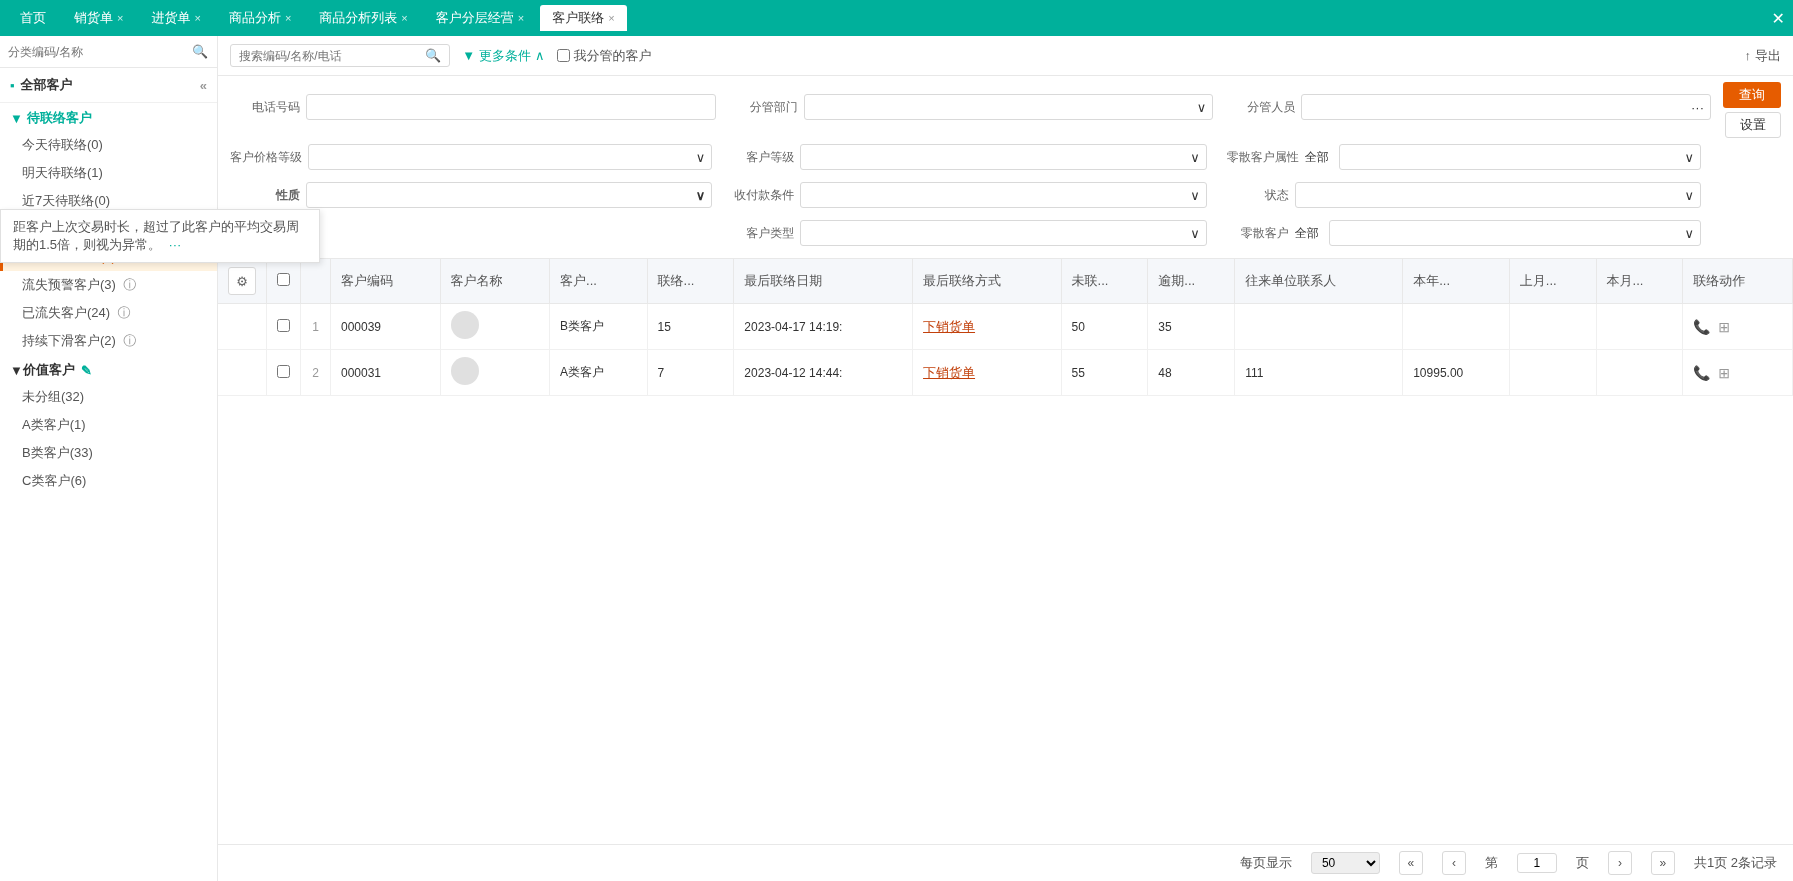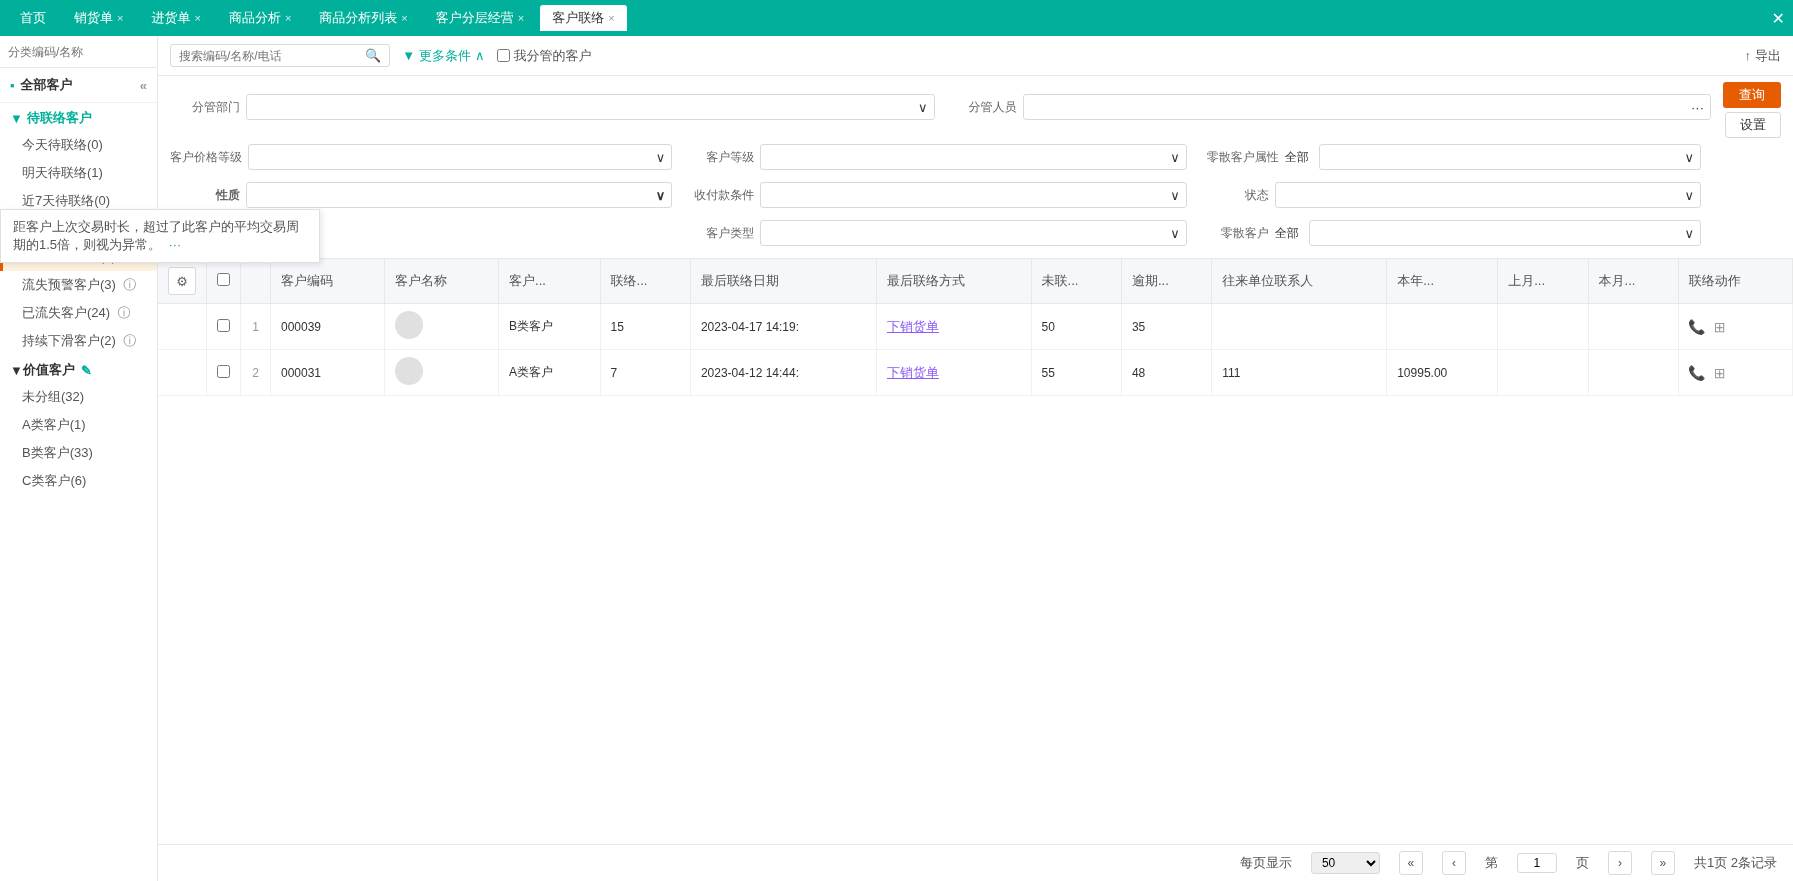--- a/index.html
+++ b/index.html
@@ -44,21 +44,21 @@
     }
 
     
     .main-layout {
       display: flex;
       height: calc(881px - 36px);
     }
 
     
     .sidebar {
-      width: 158px;
+      width: 218px;
       background: #fff;
       border-right: 1px solid #e8e8e8;
       display: flex;
       flex-direction: column;
       overflow-y: auto;
     }
     .sidebar-search {
       display: flex;
       align-items: center;
       padding: 8px;
@@ -281,21 +281,21 @@
       border-bottom: 1px solid #f0f0f0;
     }
     tbody td {
       padding: 7px 10px;
       color: #333;
       border-right: 1px solid #f0f0f0;
       white-space: nowrap;
       font-size: 12px;
     }
     .link-text {
-      color: #8b5cf6;
+      color: #c2410c;
       text-decoration: underline;
       cursor: pointer;
     }
     .gear-icon-btn {
       width: 28px;
       height: 28px;
       border: 1px solid #d9d9d9;
       border-radius: 3px;
       background: white;
       cursor: pointer;
@@ -494,20 +494,24 @@
       </div>
       <div class="export-btn">
         <span>↑</span>
         <span>导出</span>
       </div>
     </div>
 
     <div style="background:white; padding: 6px 12px 0 12px; border-bottom:1px solid #e8e8e8;">
 
       <div style="display:flex; gap:12px; align-items:center; margin-bottom:6px;">
+        <div class="filter-row" style="flex:1;">
+          <span class="filter-label">电话号码</span>
+          <div class="filter-select" style="flex:1;">&nbsp;</div>
+        </div>
         <div class="filter-row" style="flex:1;">
           <span class="filter-label">分管部门</span>
           <div class="filter-select" style="flex:1;">
             <span>&nbsp;</span>
               <span>∨</span>
           </div>
         </div>
         <div class="filter-row" style="flex:1;">
           <span class="filter-label">分管人员</span>
           <div class="filter-select" style="flex:1;">

